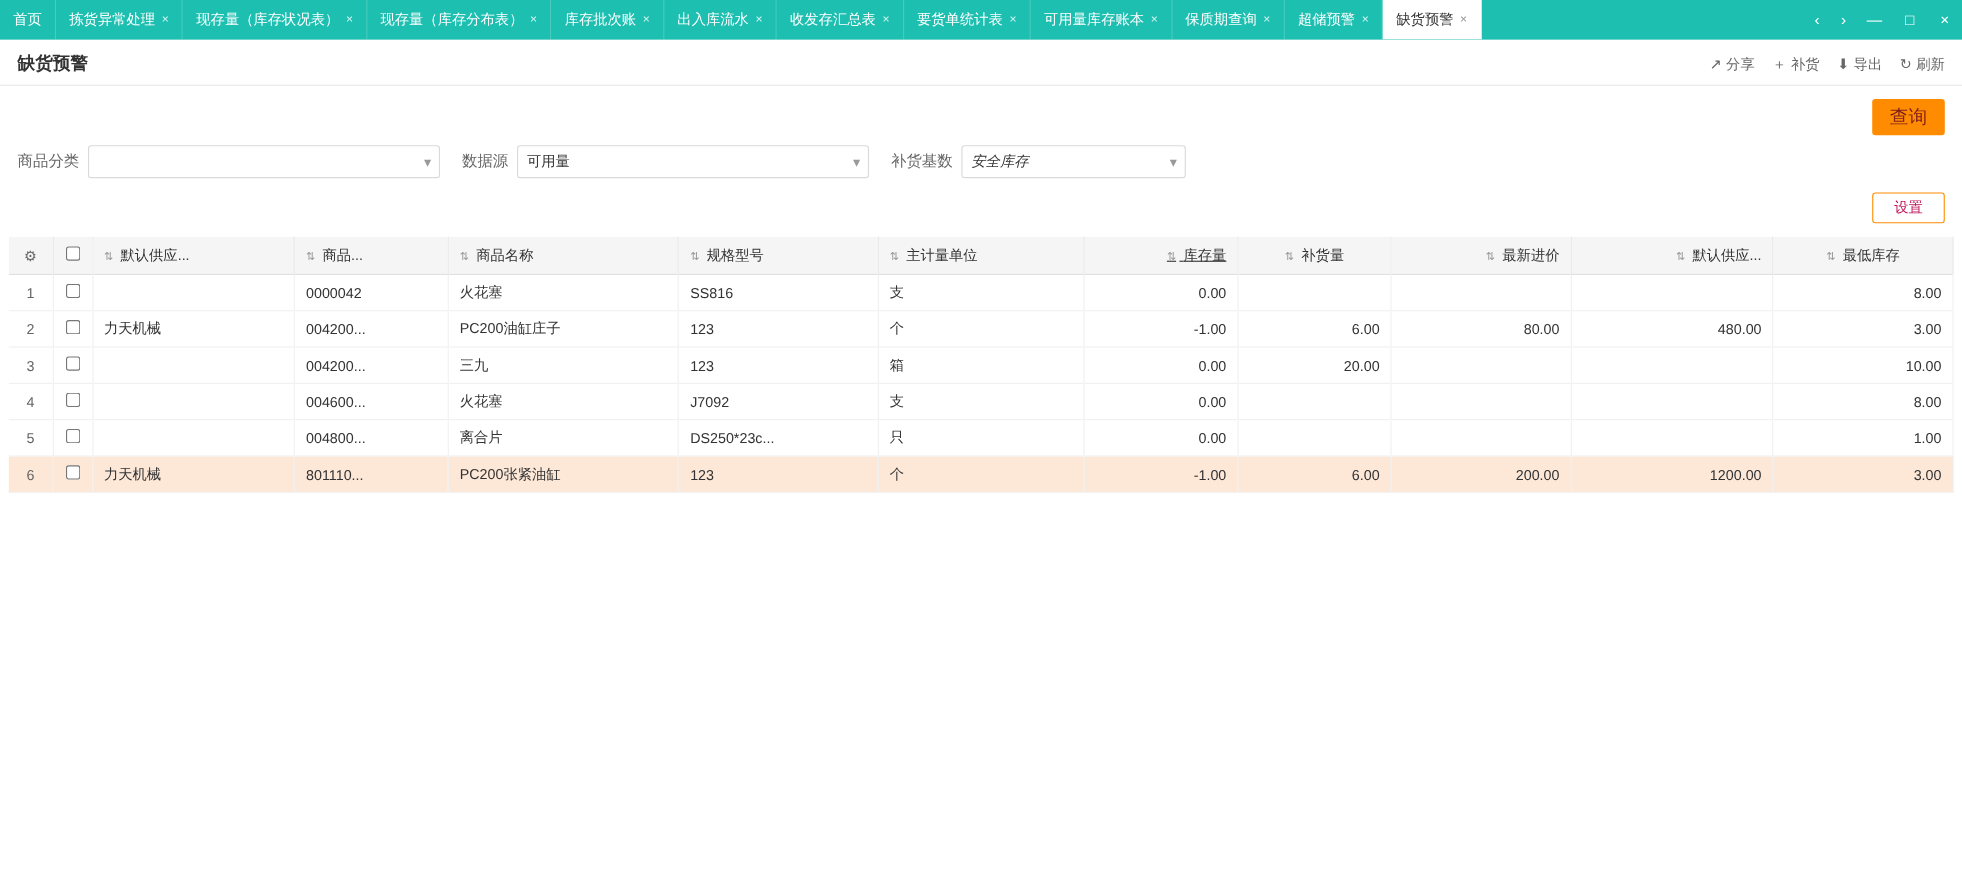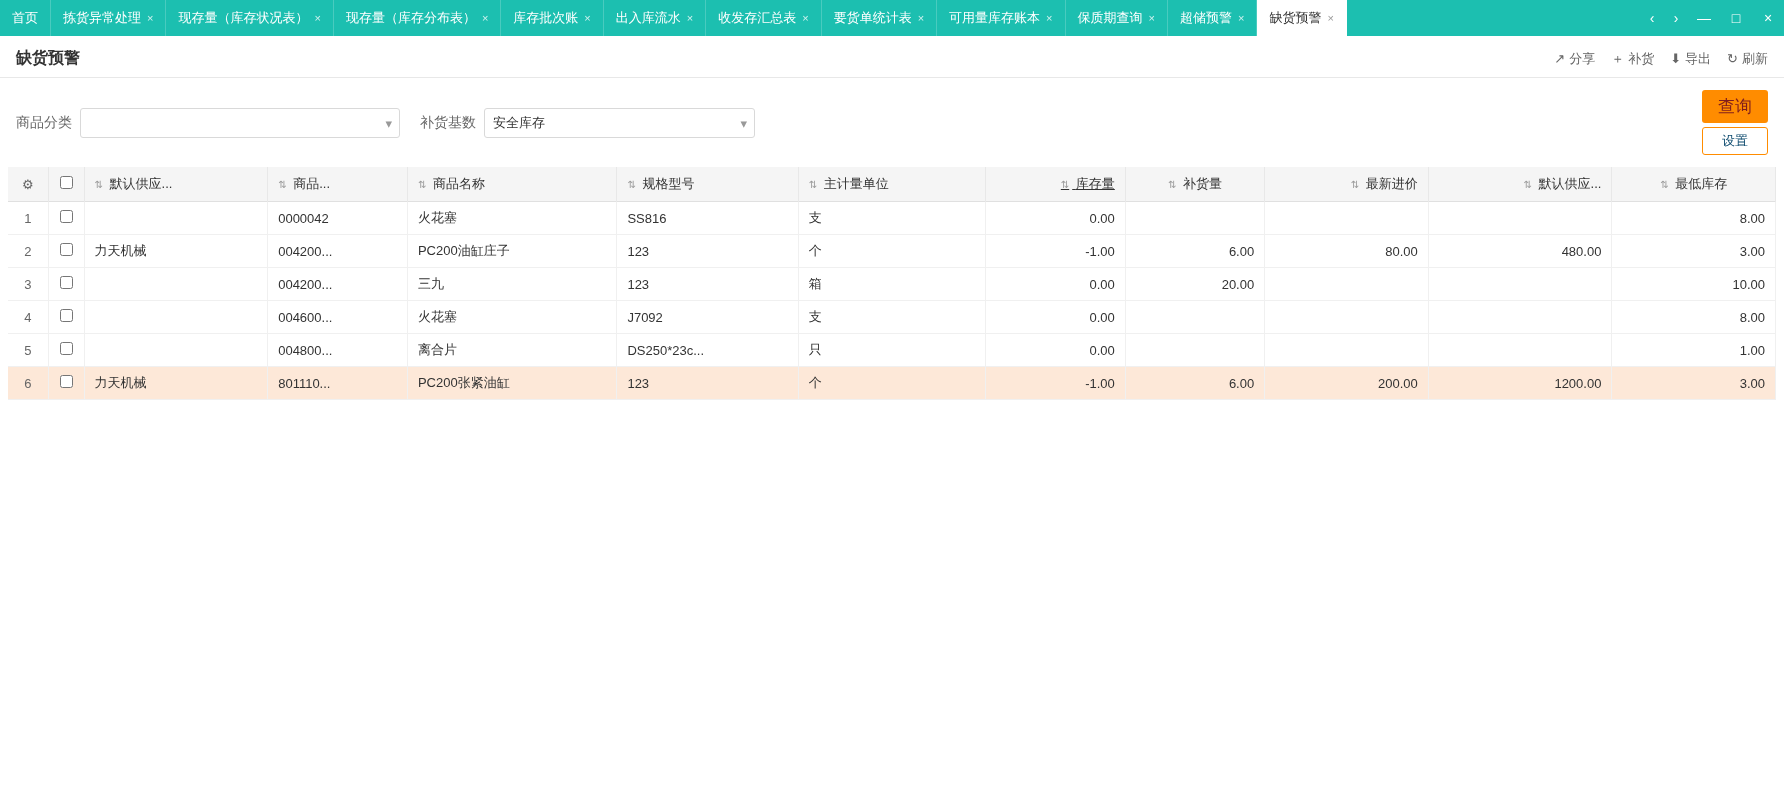--- a/index.html
+++ b/index.html
@@ -145,26 +145,27 @@
       background: #ff8c00;
       color: #7f1d1d;
       border: none;
       border-radius: 3px;
       padding: 5px 16px;
       cursor: pointer;
       font-size: 17px;
     }
     .btn-settings {
       background: #fff;
-      color: #0c4a6e;
+      color: #be185d;
       border: 1px solid #ff8c00;
       border-radius: 3px;
       padding: 4px 14px;
       cursor: pointer;
       font-size: 13px;
+      margin-top: 48px;
     }
     .filter-actions {
       display: flex;
       flex-direction: column;
       gap: 4px;
       margin-left: auto;
     }
 
     
     .table-wrapper {
@@ -300,23 +301,32 @@
   <div class="filter-row">
     <div class="filter-group">
       <span class="filter-label">商品分类</span>
       <div class="filter-select-wrapper">
         <select class="filter-select">
           <option value=""></option>
         </select>
       </div>
     </div>
     <div class="filter-group">
+      <span class="filter-label">数据源</span>
+      <div class="filter-select-wrapper">
+        <select class="filter-select">
+          <option value="可用量" selected="">可用量</option>
+          <option value="库存量">库存量</option>
+        </select>
+      </div>
+    </div>
+    <div class="filter-group">
       <span class="filter-label">补货基数</span>
       <div class="filter-select-wrapper">
-        <select class="filter-select" style="width:271px;">
+        <select class="filter-select" style="width:204px;font-style:italic;">
           <option value="安全库存" selected="">安全库存</option>
           <option value="最低库存">最低库存</option>
         </select>
       </div>
     </div>
     <div class="filter-actions">
       <button class="btn-query">查询</button>
       <button class="btn-settings">设置</button>
     </div>
   </div>

